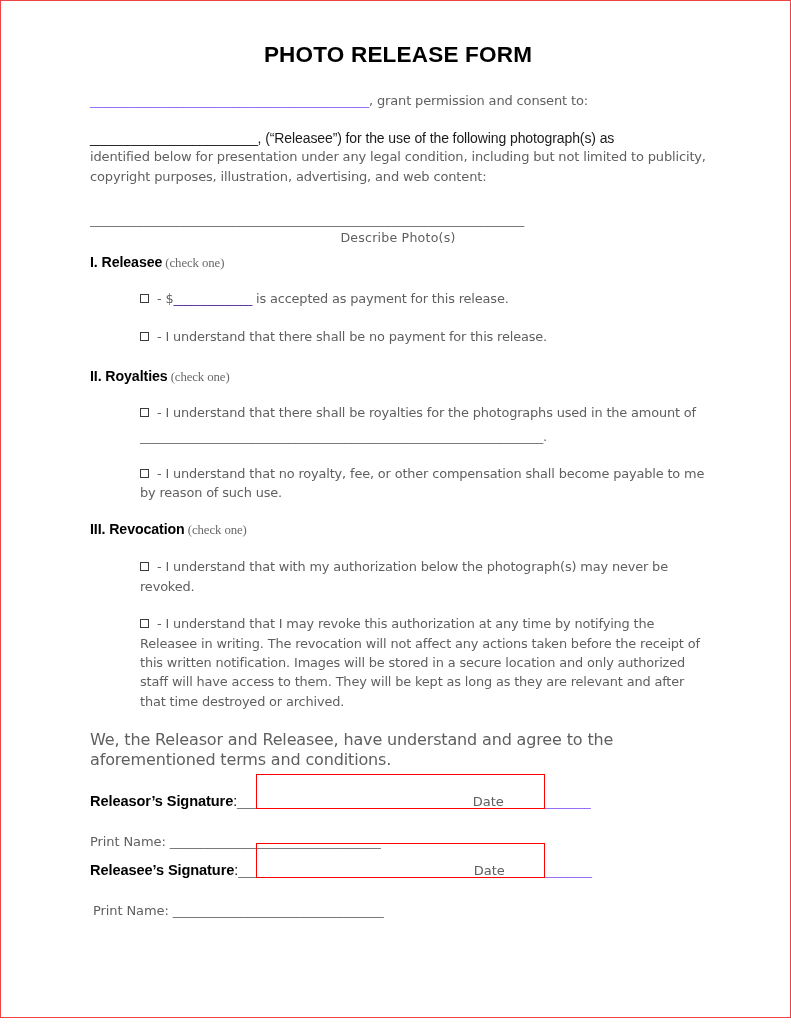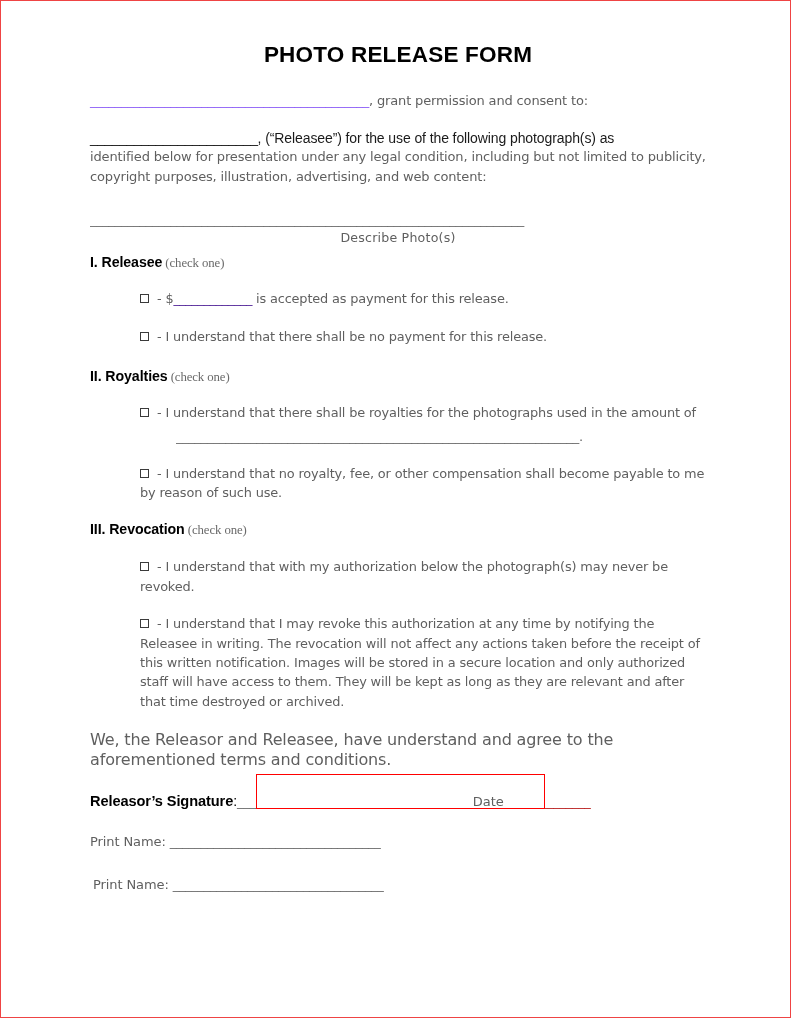--- a/index.html
+++ b/index.html
@@ -135,21 +135,20 @@
     letter-spacing: -0.4px;
   }
   .royalty-rule {
     display: block;
     margin-top: 5px;
     color: #6a6a6a;
     letter-spacing: -0.3px;
     white-space: nowrap;
     overflow: hidden;
     font-size: 13px;
-    margin-left: 36px;
   }
 
   
   .closing {
     margin: 0;
     font-family: "DejaVu Sans", sans-serif;
     font-size: 16px;
     line-height: 19.4px;
     color: #5f5f5f;
     letter-spacing: -0.15px;
@@ -181,21 +180,21 @@
   }
   .date-label {
     font-family: "DejaVu Sans", sans-serif;
     font-size: 13px;
     color: #5f5f5f;
     letter-spacing: 0px;
   }
   .date-rule {
     font-family: "DejaVu Sans", sans-serif;
     font-size: 13px;
-    color: #b91c1c;
+    color: #8b5cf6;
     letter-spacing: -0.3px;
   }
   .sig-field-box {
     position: absolute;
     border: 1.4px solid #ff0000;
     background: transparent;
     box-sizing: border-box;
     pointer-events: auto;
   }
   .print-row {
@@ -288,20 +287,24 @@
       <span class="sig-label">Releasor’s Signature</span><span class="sig-colon">:</span><span class="sig-rule">______________________________________</span><span class="date-label">Date</span><span class="date-rule">______________</span>
       <div class="sig-field-box" style="left:166px; top:-17px; width:289px; height:35px;"></div>
     </div>
 
     <div style="height:17px;"></div>
     <div class="print-row">
       <span>Print Name: </span><span class="print-rule">__________________________________</span>
     </div>
 
     <div style="height:11px;"></div>
+    <div class="sig-row">
+      <span class="sig-label">Releasee’s Signature</span><span class="sig-colon">:</span><span class="sig-rule">______________________________________</span><span class="date-label">Date</span><span class="date-rule">______________</span>
+      <div class="sig-field-box" style="left:166px; top:-17px; width:289px; height:35px;"></div>
+    </div>
 
     <div style="height:17px;"></div>
     <div class="print-row" style="margin-left:3px;">
       <span>Print Name: </span><span class="print-rule">__________________________________</span>
     </div>
 
   </div>
 </div>
 
 </body></html>

